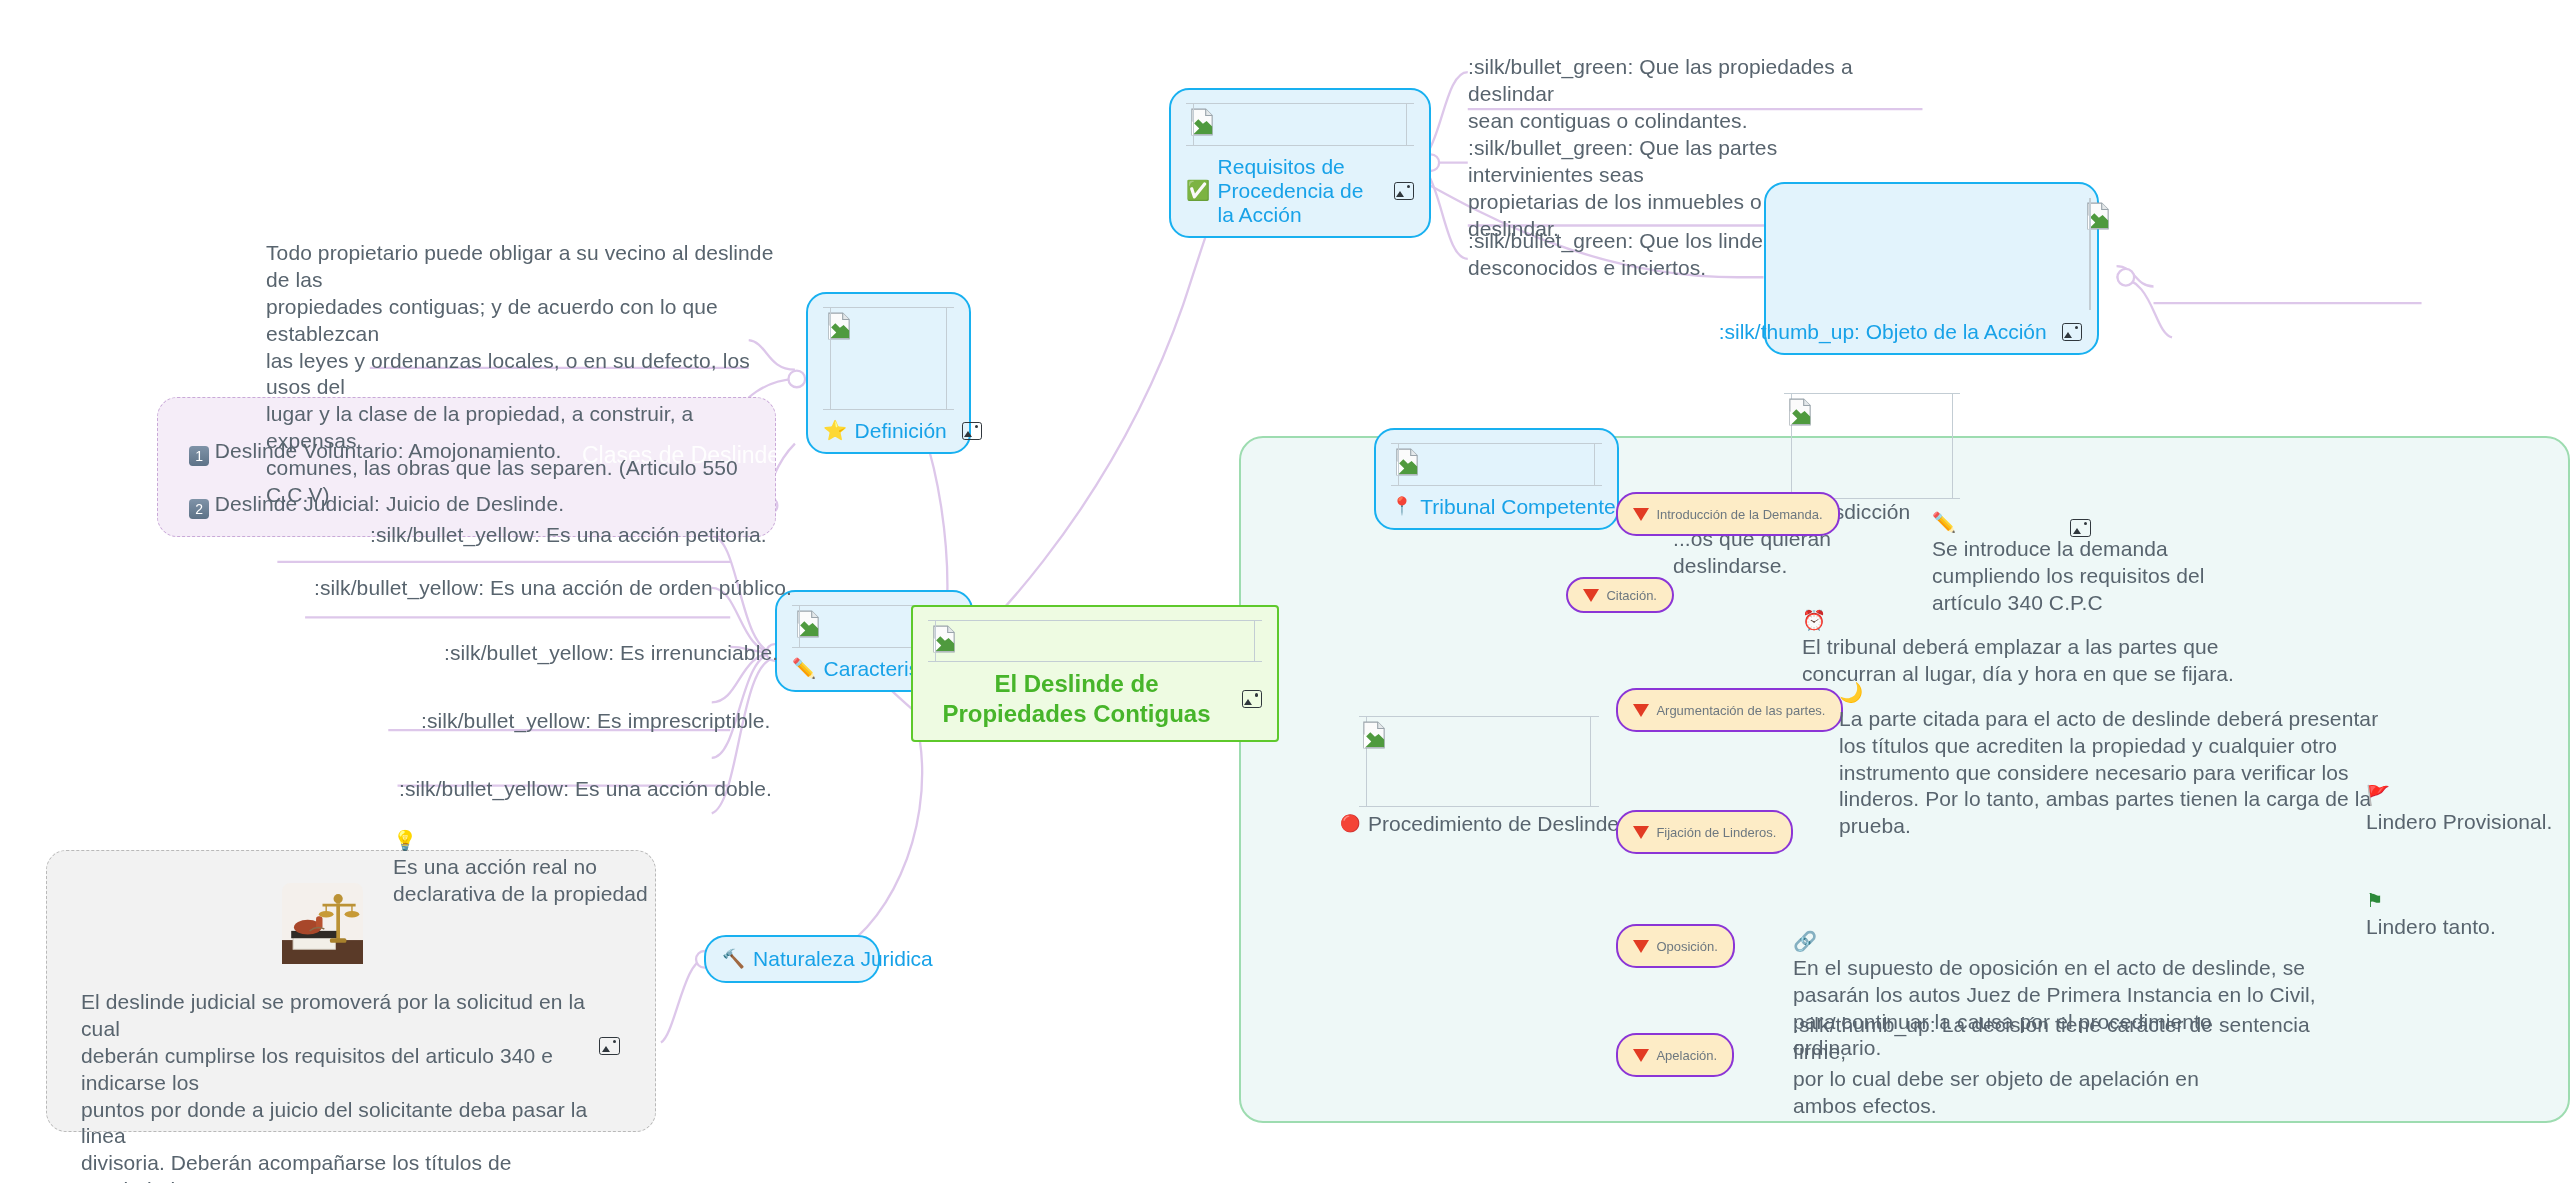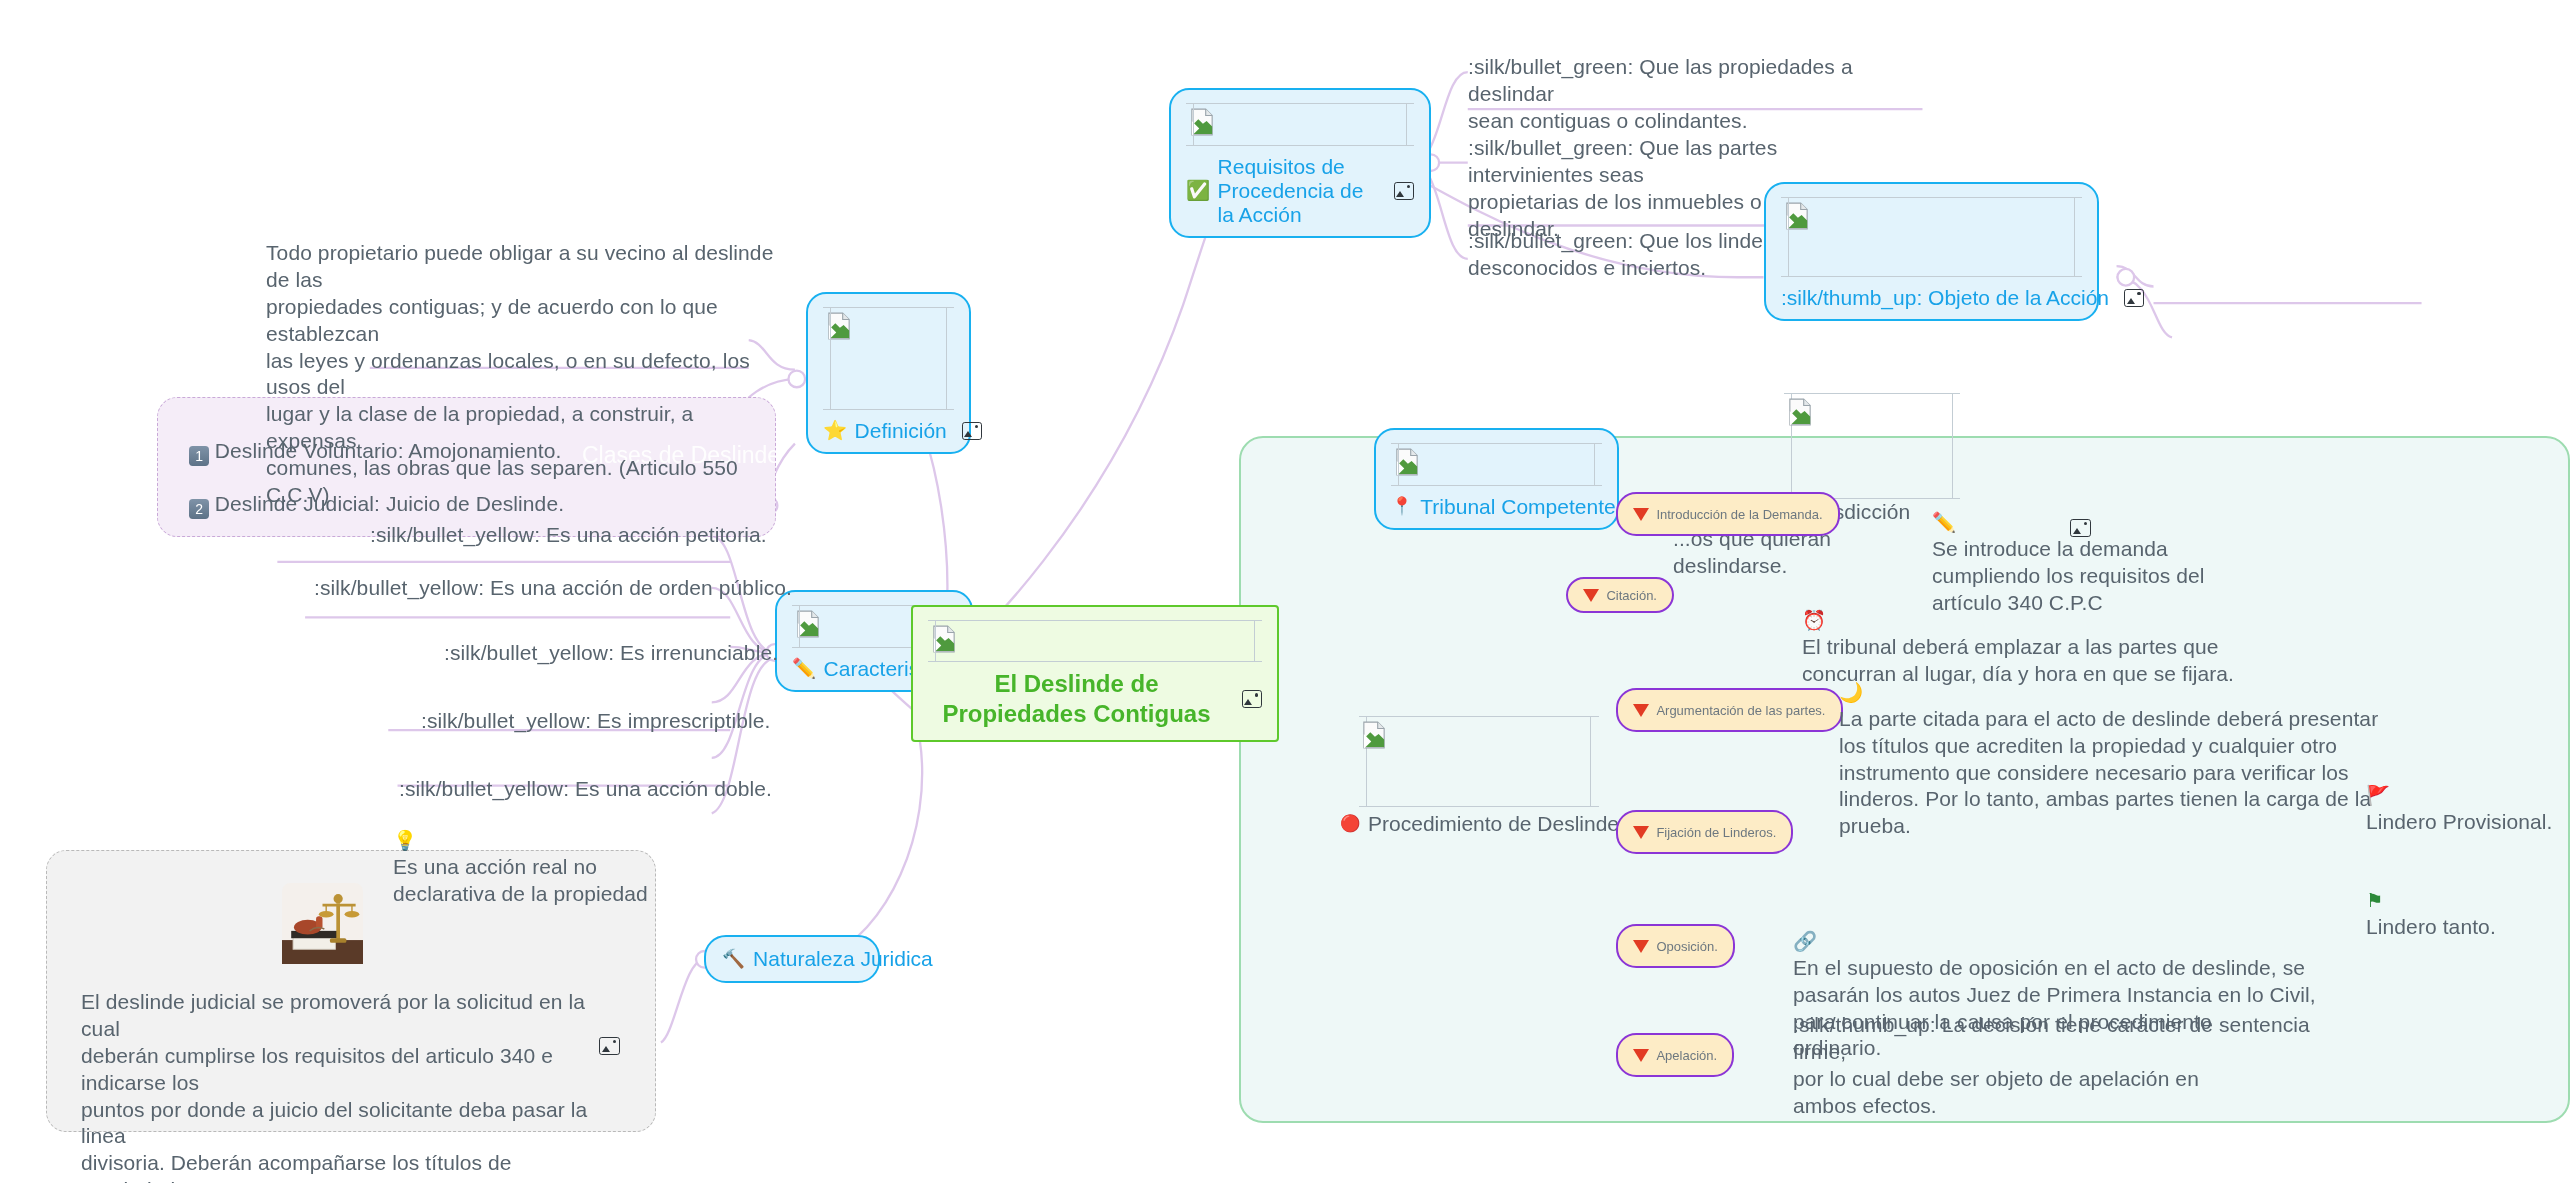--- a/index.html
+++ b/index.html
@@ -246,21 +246,21 @@
   </div>
 
   <div class="txt" style="left:1468px;top:54px;width:434px;">:silk/bullet_green: Que las propiedades a deslindar
 sean contiguas o colindantes.</div>
   <div class="txt" style="left:1468px;top:135px;width:434px;">:silk/bullet_green: Que las partes intervinientes seas
 propietarias de los inmuebles o
 deslindar.</div>
   <div class="txt" style="left:1468px;top:228px;width:425px;">:silk/bullet_green: Que los linderos
 desconocidos e inciertos.</div>
 
-  <div class="bluebox node" style="left:1764px;top:182px;width:335px;height:139px;">
+  <div class="bluebox node" style="left:1764px;top:182px;width:335px;height:173px;align-items:flex-end;">
     <div class="imgph">
       <svg class="brokenimg" viewBox="0 0 26 30">
         <path d="M2 1 h15 l7 7 v21 h-22 z" fill="#fbfbfb" stroke="#9aa4ab" stroke-width="1.2"></path>
         <path d="M17 1 v7 h7" fill="#e4e8ea" stroke="#9aa4ab" stroke-width="1.2"></path>
         <path d="M3 18 l6-6 5 5 4-3 6 6 v8 h-21z" fill="#4f9a3e"></path>
         <path d="M2 14 l8 8 -8 8z" fill="#ffffff"></path>
       </svg>
     </div>
     <div class="nodelabel">
       <span>:silk/thumb_up: Objeto de la Acción</span>

